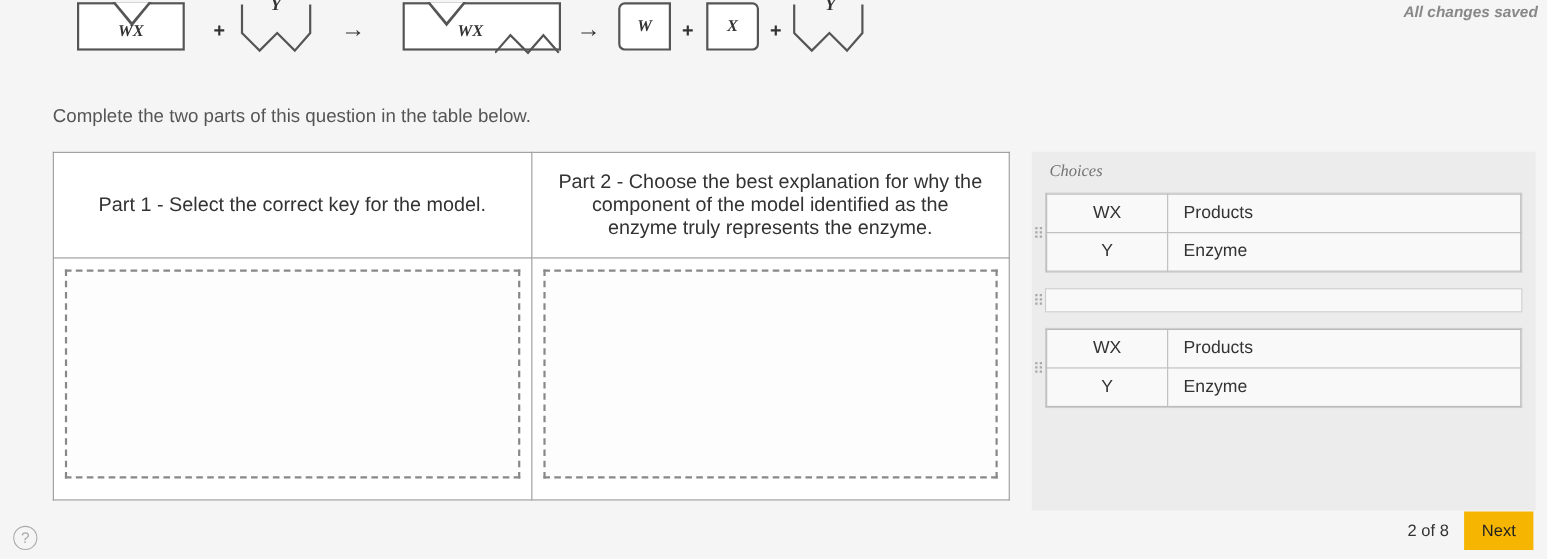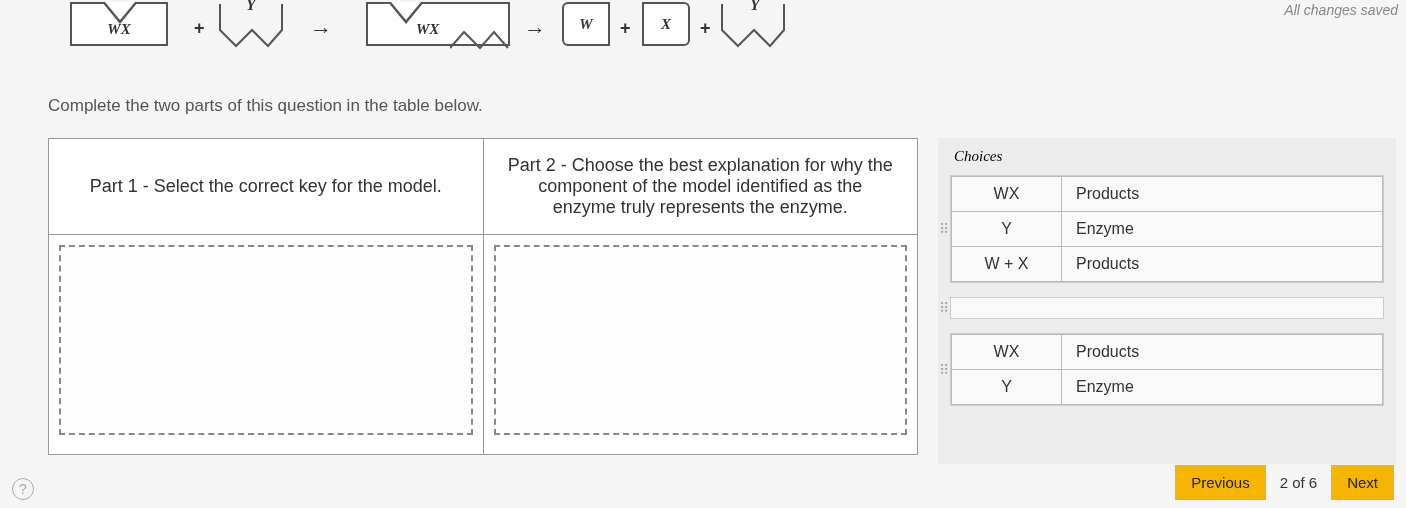--- a/index.html
+++ b/index.html
@@ -12,20 +12,21 @@
   position: relative;
   color: #333;
 }
 .status-text {
   position: absolute;
   top: 2px;
   right: 8px;
   font-style: italic;
   color: #888;
   font-size: 14px;
+  font-weight: bold;
 }
 .diagram-area {
   position: absolute;
   left: 70px;
   top: 0;
   width: 800px;
   height: 70px;
 }
 .shape-box {
   position: absolute;
@@ -101,21 +102,21 @@
   left: 938px;
   top: 138px;
   width: 458px;
   background: #ececec;
   padding: 10px 12px 12px 12px;
   height: 326px;
   overflow: hidden;
 }
 .choices-title {
   font-style: italic;
-  color: #000000;
+  color: #737373;
   font-size: 15px;
   margin-bottom: 10px;
   padding-left: 4px;
   font-family: 'Times New Roman', serif;
 }
 .choice-block {
   background: #f9f9f9;
   border: 1px solid #ccc;
   margin-bottom: 14px;
   position: relative;
@@ -267,24 +268,20 @@
     <table class="choice-table">
       <tbody>
           <tr>
             <td>WX</td>
             <td>Products</td>
           </tr>
       <tr>
             <td>Y</td>
             <td>Enzyme</td>
           </tr>
-      <tr>
-            <td>W + X</td>
-            <td>Products</td>
-          </tr>
     </tbody>
       </table>
   </div>
 
   <div class="choice-text">
     <span class="drag-handle" style="left:-12px;">⠿</span>
   </div>
 
   <div class="choice-block">
     <span class="drag-handle">⠿</span>
@@ -297,18 +294,17 @@
       <tr>
             <td>Y</td>
             <td>Enzyme</td>
           </tr>
     </tbody>
       </table>
   </div>
 </div>
 
 <div class="footer-nav">
-  <button class="nav-btn">Previous</button>
-  <span class="page-indicator">2 of 6</span>
+  <span class="page-indicator">2 of 8</span>
   <button class="nav-btn">Next</button>
 </div>
 
 <div class="help-icon">?</div>
 
 </body></html>

